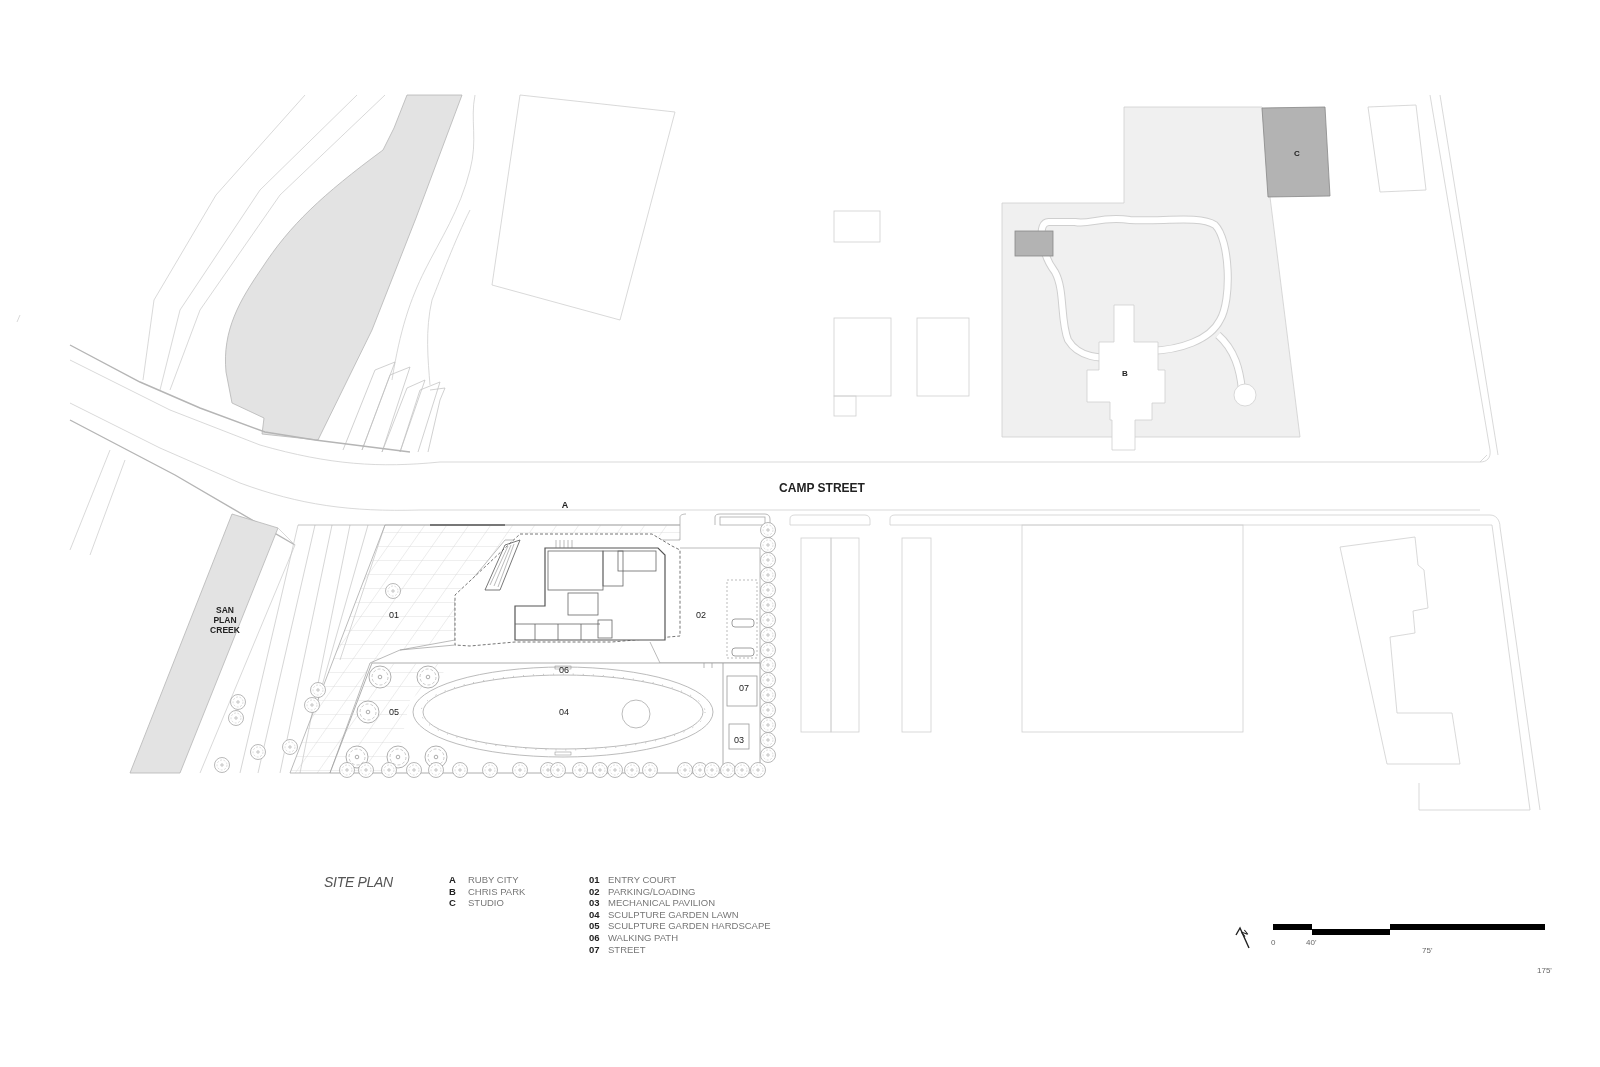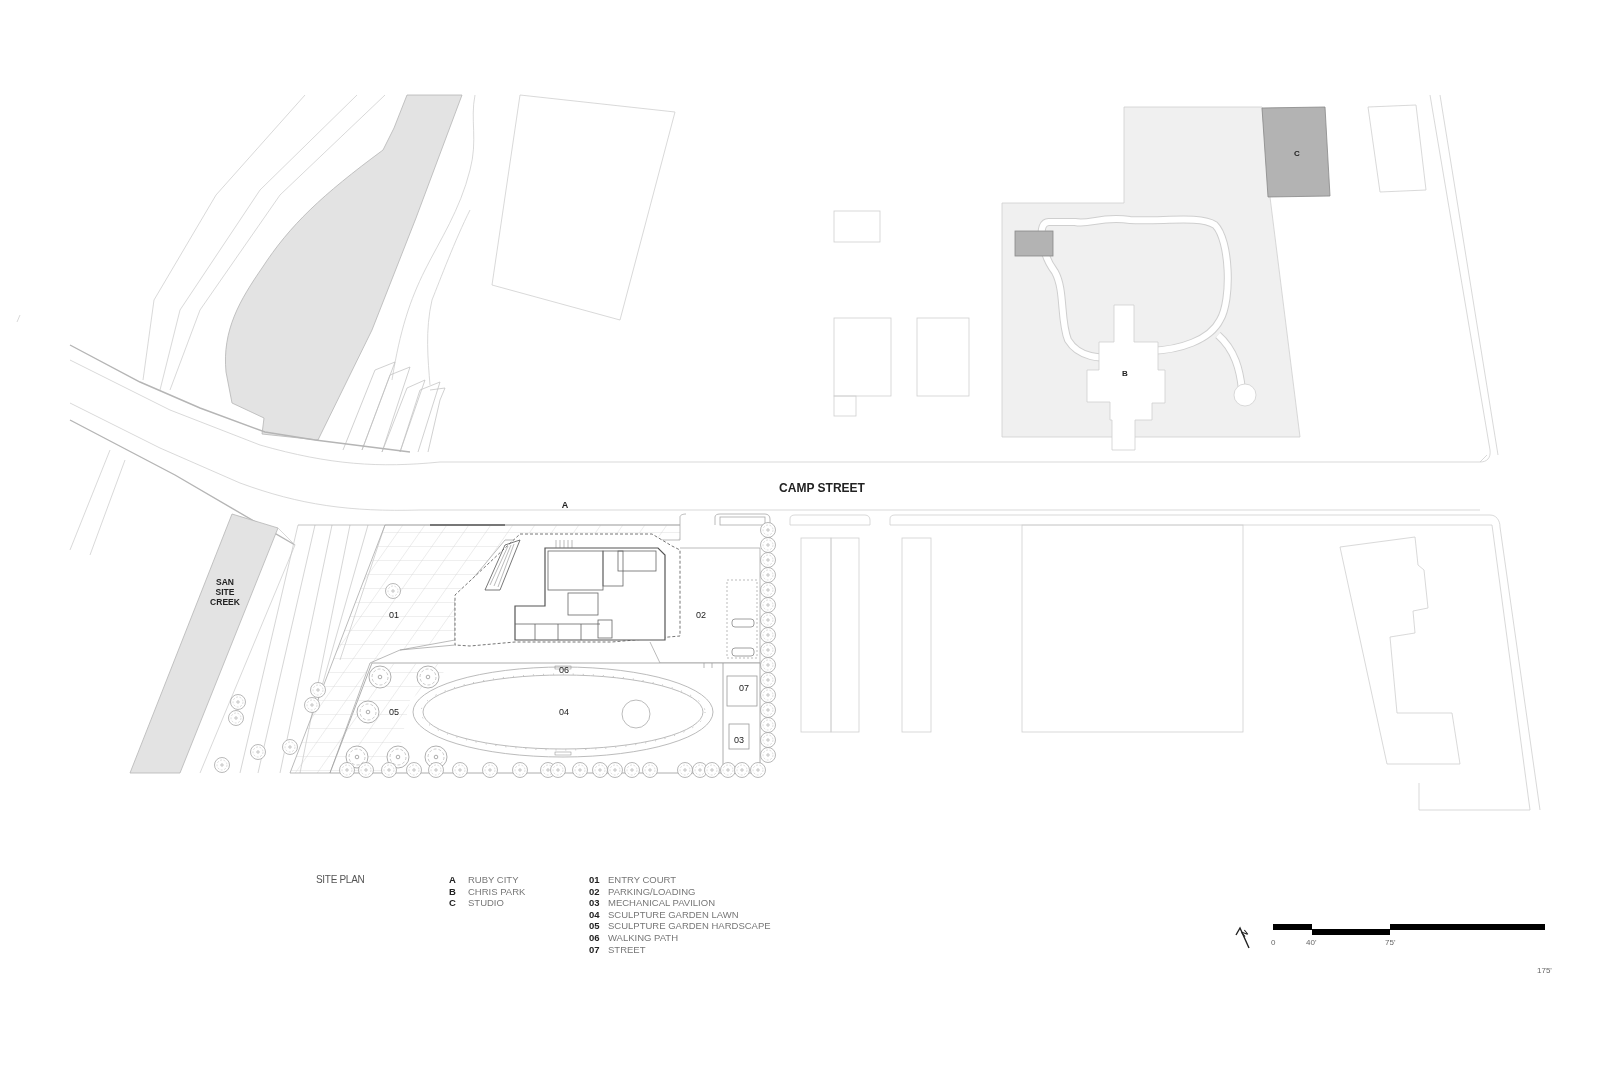--- a/index.html
+++ b/index.html
@@ -2,21 +2,21 @@
 <html><head>
 <meta charset="utf-8">
 <style>
   html, body { margin:0; padding:0; background:#ffffff; }
   body { width:1600px; height:1067px; position:relative; overflow:hidden; font-family:"Liberation Sans", sans-serif; color:#333; }
   #plan { position:absolute; left:0; top:0; width:1600px; height:1067px; }
   .lbl { position:absolute; font-family:"Liberation Sans", sans-serif; font-size:9px; color:#222; white-space:nowrap; }
   .lbl.bold { font-weight:bold; }
   .lbl.center { transform:translateX(-50%); text-align:center; }
   .creek { line-height:10px; font-weight:bold; font-size:8.5px; }
-  .legend-title { position:absolute; left:316px; top:874px; font-size:10px; color:#555; letter-spacing:-0.3px; }
+  .legend-title { position:absolute; left:324px; top:874px; font-size:14px; color:#555; letter-spacing:-0.3px;font-style:italic; }
   .legend { position:absolute; font-size:9.5px; line-height:11.6px; color:#777; }
   .legend .row { display:flex; }
   .legend .key { font-weight:bold; color:#222; width:19px; }
   .legend.alpha .key { width:19px; }
   .scale-lbl { position:absolute; top:938px; font-size:8px; color:#666; }
 </style>
 </head>
 <body>
 
 <svg id="plan" viewBox="0 0 1600 1067" xmlns="http://www.w3.org/2000/svg">
@@ -236,23 +236,23 @@
   </g>
   <g stroke="#222" stroke-width="1.4" fill="none">
     <path d="M1236 935 L1240 928 L1249 948"></path>
   </g>
 </svg>
 
 <div class="lbl bold center" style="left:822px;top:481px;font-size:12px;">CAMP STREET</div>
 <div class="lbl bold center" style="left:565px;top:500px;">A</div>
 <div class="lbl bold center" style="left:1125px;top:369px;font-size:8px;">B</div>
 <div class="lbl bold center" style="left:1297px;top:149px;font-size:8px;">C</div>
-<div class="lbl creek center" style="left:225px;top:577px;">
+<div class="lbl creek center" style="left:225px;top:605px;">
   <div>SAN</div>
-  <div>SITE</div>
+  <div>PLAN</div>
   <div>CREEK</div>
 </div>
 <div class="lbl center" style="left:394px;top:610px;">01</div>
 <div class="lbl center" style="left:701px;top:610px;">02</div>
 <div class="lbl center" style="left:739px;top:735px;">03</div>
 <div class="lbl center" style="left:564px;top:707px;">04</div>
 <div class="lbl center" style="left:394px;top:707px;">05</div>
 <div class="lbl center" style="left:564px;top:665px;">06</div>
 <div class="lbl center" style="left:744px;top:683px;">07</div>
 
@@ -299,15 +299,15 @@
       <span>WALKING PATH</span>
     </div>
   <div class="row">
       <span class="key">07</span>
       <span>STREET</span>
     </div>
 </div>
 
 <div class="scale-lbl" style="left:1271px;">0</div>
 <div class="scale-lbl" style="left:1306px;">40'</div>
-<div class="scale-lbl" style="left:1385px;">75'</div>
+<div class="scale-lbl" style="left:1422px;margin-top:8px;">75'</div>
 <div class="scale-lbl" style="left:1537px;margin-top:28px;">175'</div>
 <div class="lbl bold" style="left:1242px;top:929px;font-size:8px;transform:rotate(-40deg);">N</div>
 
 </body></html>

